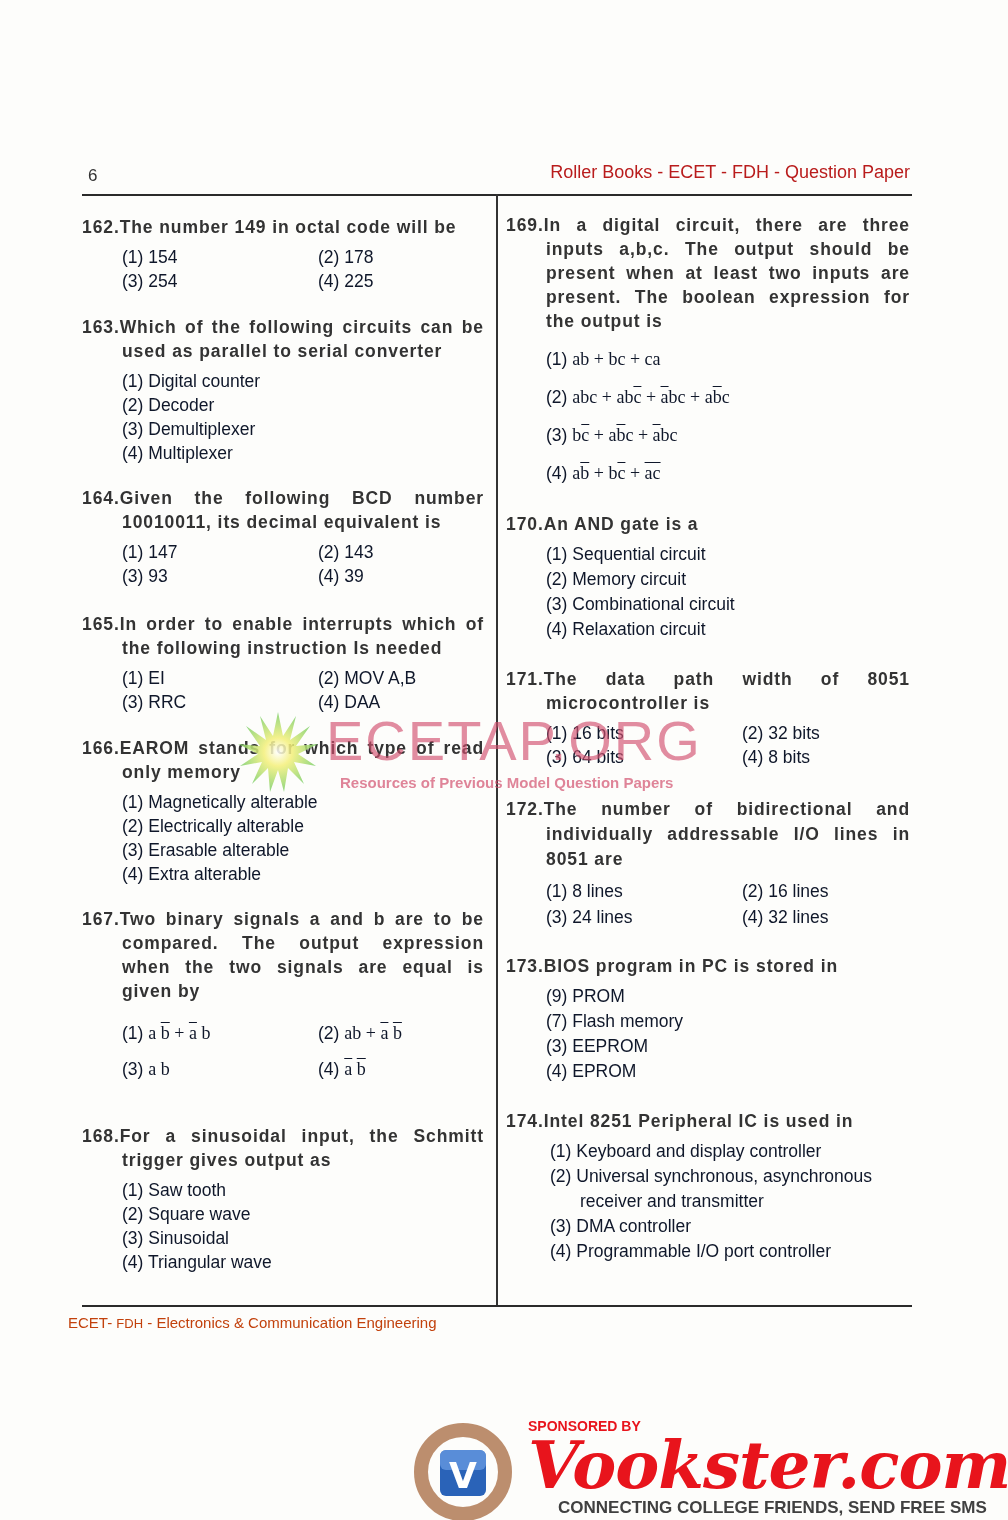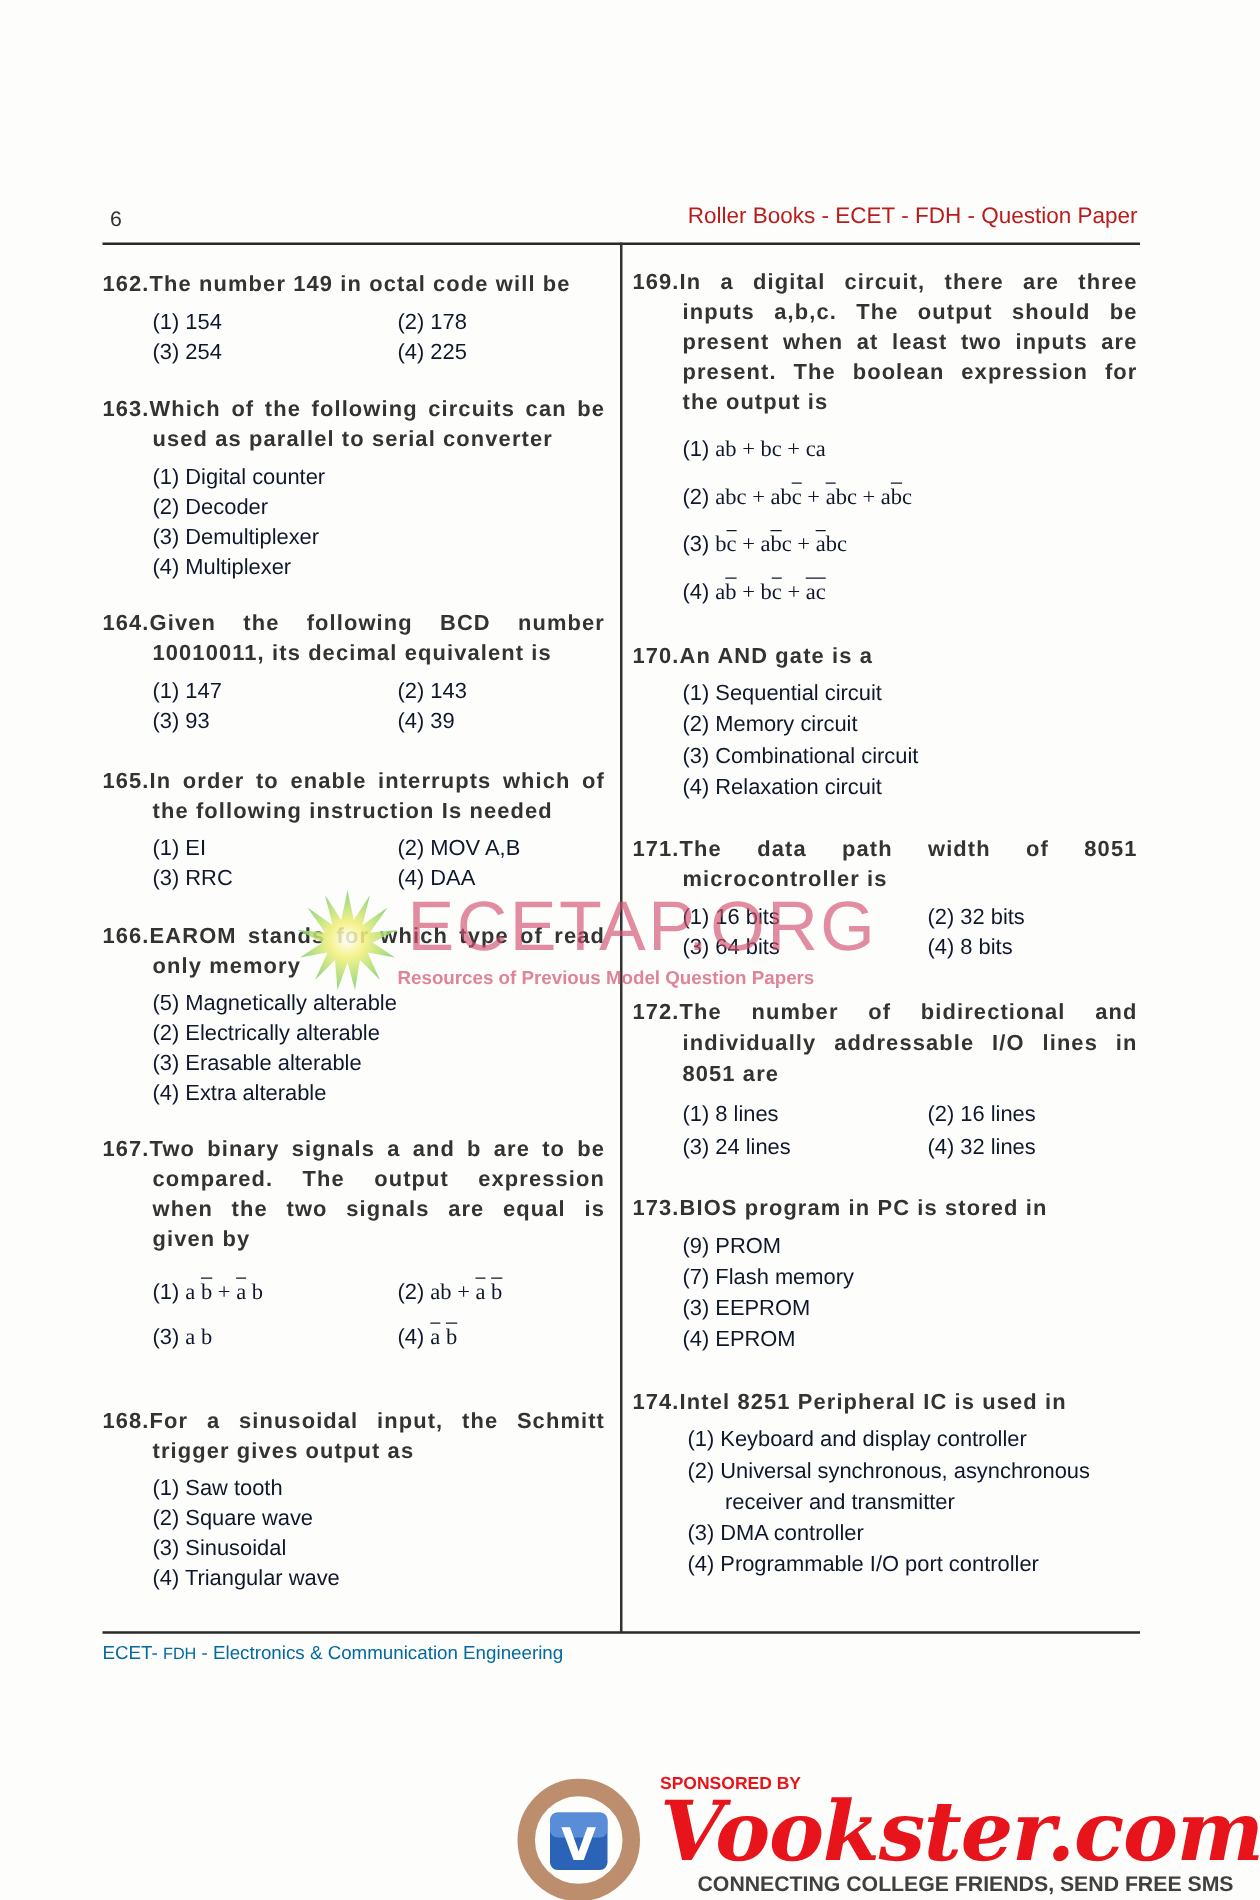--- a/index.html
+++ b/index.html
@@ -7,38 +7,38 @@
     width: 1008px; height: 1520px; position: relative; overflow: hidden;
     background: #fdfdfb; color: #2a2a2a;
     font-family: "Liberation Sans", sans-serif;
   }
   .abs { position: absolute; }
   .page-num { left: 88px; top: 166px; font-size: 17px; color: #333; }
   .running-head { right: 98px; top: 162px; font-size: 18px; color: #b91c1c; }
   .rule-top { left: 82px; top: 194px; width: 830px; height: 2px; background: #2a2a2a; }
   .rule-bottom { left: 82px; top: 1305px; width: 830px; height: 2px; background: #2a2a2a; }
   .col-divider { left: 496px; top: 194px; width: 2px; height: 1112px; background: #333; }
-  .footer-text { left: 82px; top: 1314px; font-size: 15px; color: #0369a1; }
+  .footer-text { left: 68px; top: 1314px; font-size: 15px; color: #c2410c; }
   .footer-text .sm { font-size: 13px; }
 
   .q { position: absolute; }
   .q-stem { font-weight: bold; font-size: 17.5px; line-height: 24px; letter-spacing: 0.9px;
             color: #333; text-align: justify; }
   .q-stem .qn { display: inline-block; }
   .opts { padding-left: 40px; font-size: 17.5px; line-height: 24px; color: #0f172a; margin-top: 6px; }
   .opt { white-space: nowrap; }
   .grid2 { display: grid; grid-template-columns: 196px 1fr; }
   .math { font-family: "Liberation Serif", serif; font-size: 18px; }
   .ov { text-decoration: overline; }
   .mopts .opt { margin-bottom: 14px; }
 
   
   .wm-text { left: 326px; top: 708px; font-size: 56px; color: rgba(210,80,110,0.65);
              letter-spacing: 2px; font-family: "Liberation Sans", sans-serif; }
-  .wm-sub { left: 318px; top: 774px; font-size: 15px; color: rgba(210,80,110,0.7); font-weight: bold; }
+  .wm-sub { left: 340px; top: 774px; font-size: 15px; color: rgba(210,80,110,0.7); font-weight: bold; }
   .wm-burst { left: 238px; top: 712px; width: 80px; height: 80px; }
 
   
   .sponsor-circle { left: 408px; top: 1420px; width: 110px; height: 100px; }
   .sponsor-label { left: 528px; top: 1418px; font-size: 14px; font-weight: bold; color: #e8141c; }
   .sponsor-brand { left: 528px; top: 1426px; font-size: 66px; font-weight: bold; font-style: italic;
                    color: #e8141c; font-family: "DejaVu Serif", serif; letter-spacing: -1px; }
   .sponsor-tag { left: 558px; top: 1498px; font-size: 17px; font-weight: bold; color: #404040; }
 </style>
 </head>
@@ -91,21 +91,21 @@
     <span class="opt">(1) EI</span>
     <span class="opt">(2) MOV A,B</span>
     <span class="opt">(3) RRC</span>
     <span class="opt">(4) DAA</span>
   </div>
 </div>
 
 <div class="q" style="left:82px; top:736px; width:402px;">
   <div class="q-stem" style="padding-left:40px; text-indent:-40px;"><span>166.</span><span>EAROM stands for which type of read only memory</span></div>
   <div class="opts">
-    <div class="opt">(5) Magnetically alterable</div>
+    <div class="opt">(1) Magnetically alterable</div>
     <div class="opt">(2) Electrically alterable</div>
     <div class="opt">(3) Erasable alterable</div>
     <div class="opt">(4) Extra alterable</div>
   </div>
 </div>
 
 <div class="q" style="left:82px; top:907px; width:402px;">
   <div class="q-stem" style="padding-left:40px; text-indent:-40px;"><span>167.</span><span>Two binary signals a and b are to be compared. The output expression when the two signals are equal is given by</span></div>
   <div class="opts grid2" style="margin-top:18px; row-gap:12px;">
     <span class="opt">(1) <span class="math">a <span class="ov">b</span> + <span class="ov">a</span> b</span></span>

